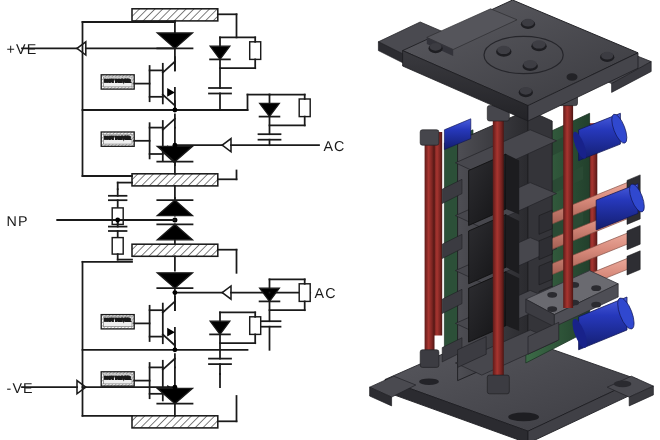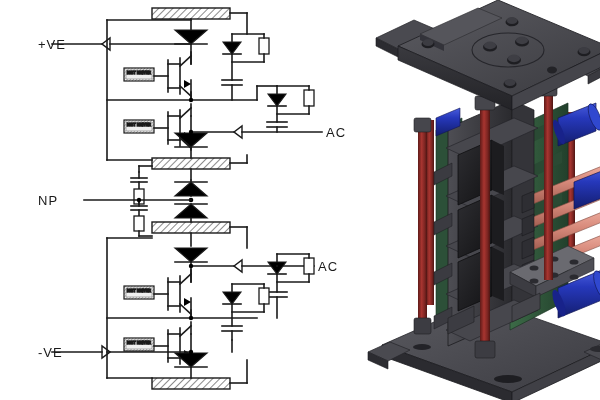--- a/index.html
+++ b/index.html
@@ -1,18 +1,18 @@
 <!DOCTYPE html>
 <html><head>
 <meta charset="utf-8">
 <style>
   html,body{margin:0;padding:0;background:#ffffff;}
   body{width:600px;height:400px;overflow:hidden;font-family:"Liberation Sans",sans-serif;}
   #root{position:relative;width:600px;height:400px;background:#ffffff;}
-  .pane{position:absolute;top:0;height:400px;padding-left:32px;}
+  .pane{position:absolute;top:0;height:400px;}
   #schematic-pane{left:0;width:330px;}
   #photo-pane{left:330px;width:270px;}
   svg{display:block;}
   .lbl{font-family:"Liberation Sans",sans-serif;font-size:13px;fill:#1a1a1a;letter-spacing:1px;}
   .drvtxt{font-family:"Liberation Sans",sans-serif;font-size:3.4px;fill:#202020;letter-spacing:0.2px;}
 </style>
 </head>
 <body>
 
 <div id="root">

